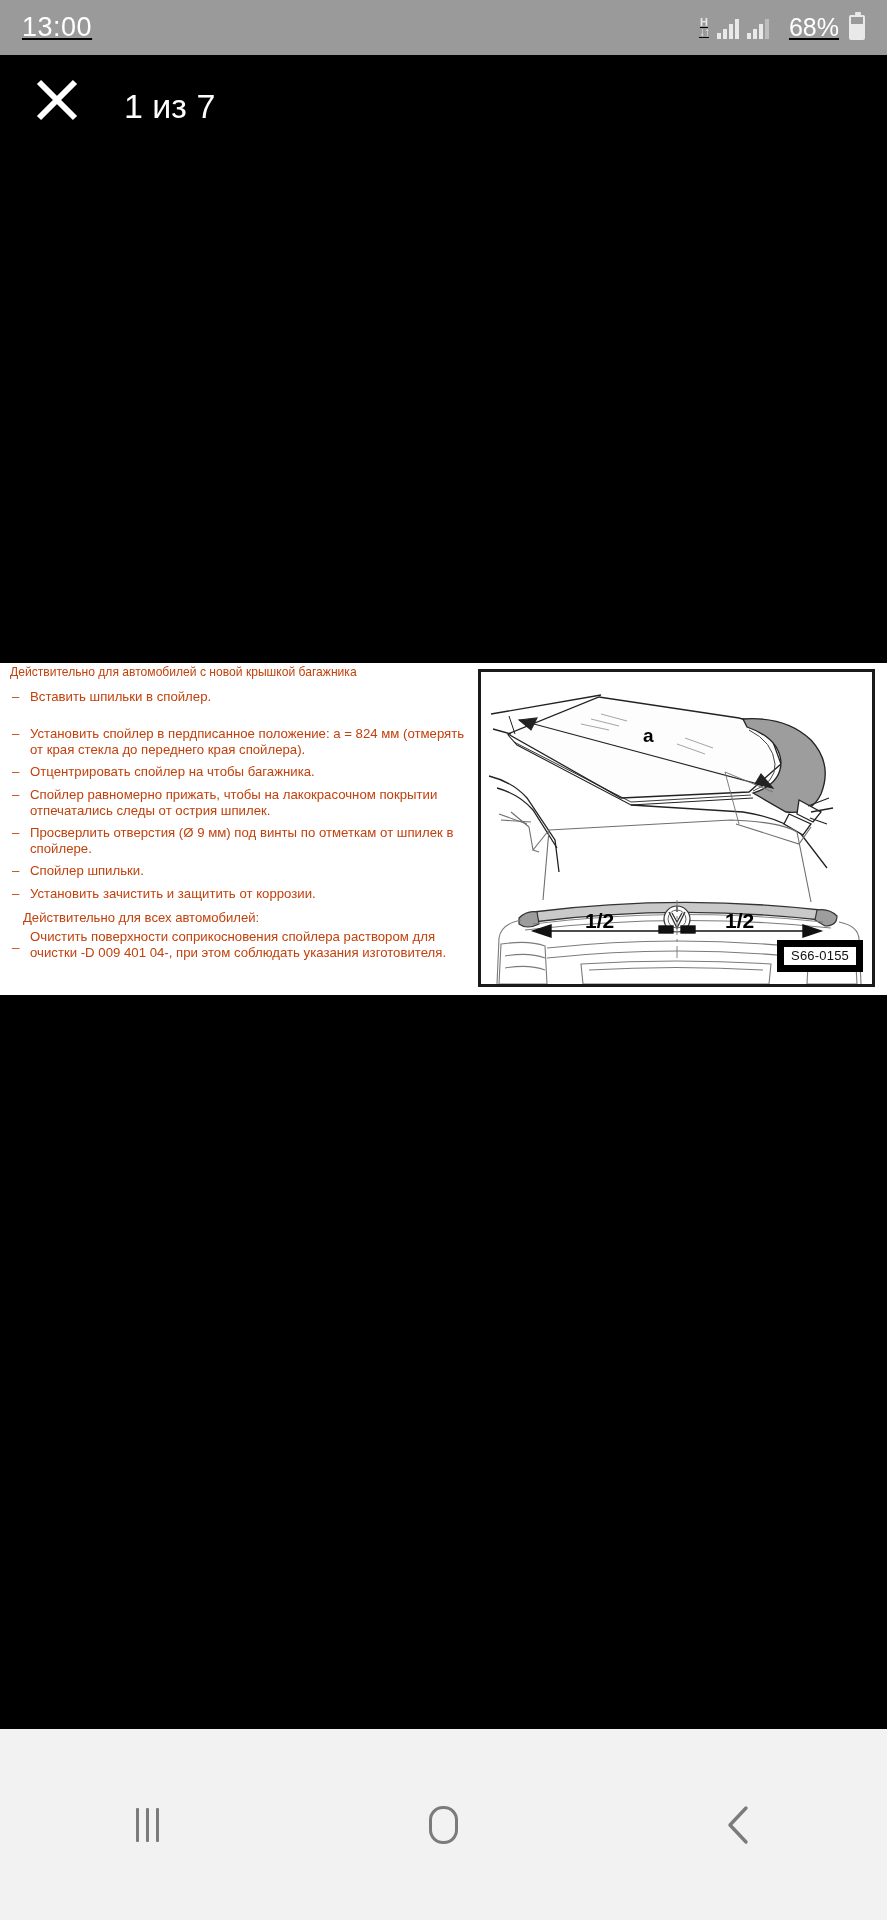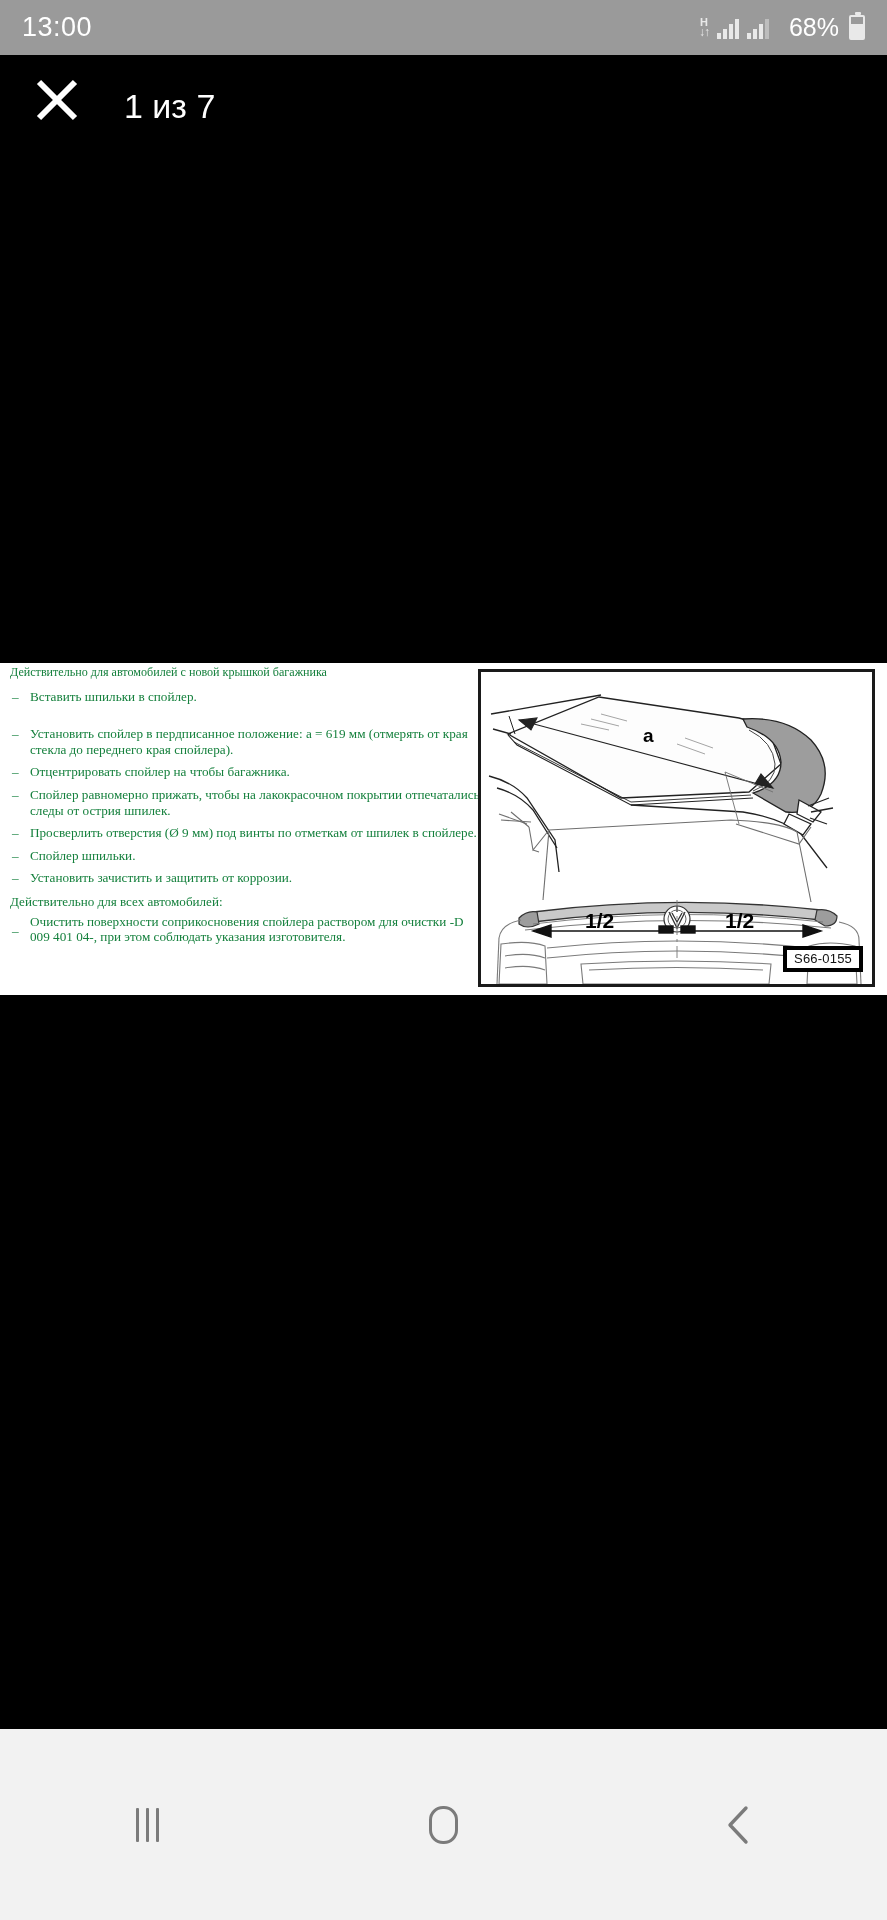--- a/index.html
+++ b/index.html
@@ -19,20 +19,21 @@
   #status-bar {
     position: absolute;
     left: 0; top: 0;
     width: 887px; height: 55px;
     background: #9a9a9a;
     display: flex;
     align-items: center;
     justify-content: space-between;
     padding: 0 22px;
     box-sizing: border-box;
+    text-decoration: underline;
   }
   #status-clock {
     color: #ffffff;
     font-size: 27px;
     letter-spacing: 0.5px;
     font-family: "Liberation Sans", sans-serif;
   }
   .status-right {
     display: flex;
     align-items: center;
@@ -123,31 +124,31 @@
   }
   #doc-inner {
     position: relative;
     width: 887px;
     height: 332px;
   }
   #doc-text {
     position: absolute;
     left: 10px; top: 2px;
     width: 470px;
-    color: #15803d;
-    font-family: Liberation Serif, serif;
+    color: #c2410c;
+    font-family: Liberation Sans, sans-serif;
     font-size: 13.2px;
     line-height: 15.6px;
   }
   #doc-text .hdr {
     margin: 0 0 8px 0;
     font-size: 12.1px;
   }
   #doc-text .hdr2 {
-    margin: 8px 0 4px 0;
+    margin: 8px 0 4px 13px;
     font-size: 13.1px;
   }
   #doc-text ul {
     list-style: none;
     margin: 0;
     padding: 0;
   }
   #doc-text li {
     position: relative;
     padding-left: 20px;
@@ -176,21 +177,21 @@
     border: 3px solid #1a1a1a;
     background: #ffffff;
     box-sizing: border-box;
     overflow: hidden;
   }
   #figure svg { display: block; }
   #fig-code {
     position: absolute;
     right: 9px;
     bottom: 12px;
-    border: 4px solid #000000;
+    border: 7px solid #000000;
     background: #fff;
     padding: 1px 7px 2px 7px;
     font-family: "Liberation Sans", sans-serif;
     font-size: 13px;
     color: #111;
     letter-spacing: 0.2px;
   }
   .dim-label {
     font-family: "Liberation Sans", sans-serif;
     font-weight: bold;
@@ -290,21 +291,21 @@
       <ul>
         <li>
           <span class="dash">–</span>
           <span>Вставить шпильки в спойлер.</span>
         </li>
       </ul>
 
       <ul class="gap-top">
         <li>
           <span class="dash">–</span>
-          <span>Установить спойлер в пердписанное положение: a = 619 мм (отмерять от края стекла до переднего края спойлера).</span>
+          <span>Установить спойлер в пердписанное положение: a = 824 мм (отмерять от края стекла до переднего края спойлера).</span>
         </li>
         <li>
           <span class="dash">–</span>
           <span>Отцентрировать спойлер на чтобы багажника.</span>
         </li>
         <li>
           <span class="dash">–</span>
           <span>Спойлер равномерно прижать, чтобы на лакокрасочном покрытии отпечатались следы от острия шпилек.</span>
         </li>
         <li>

